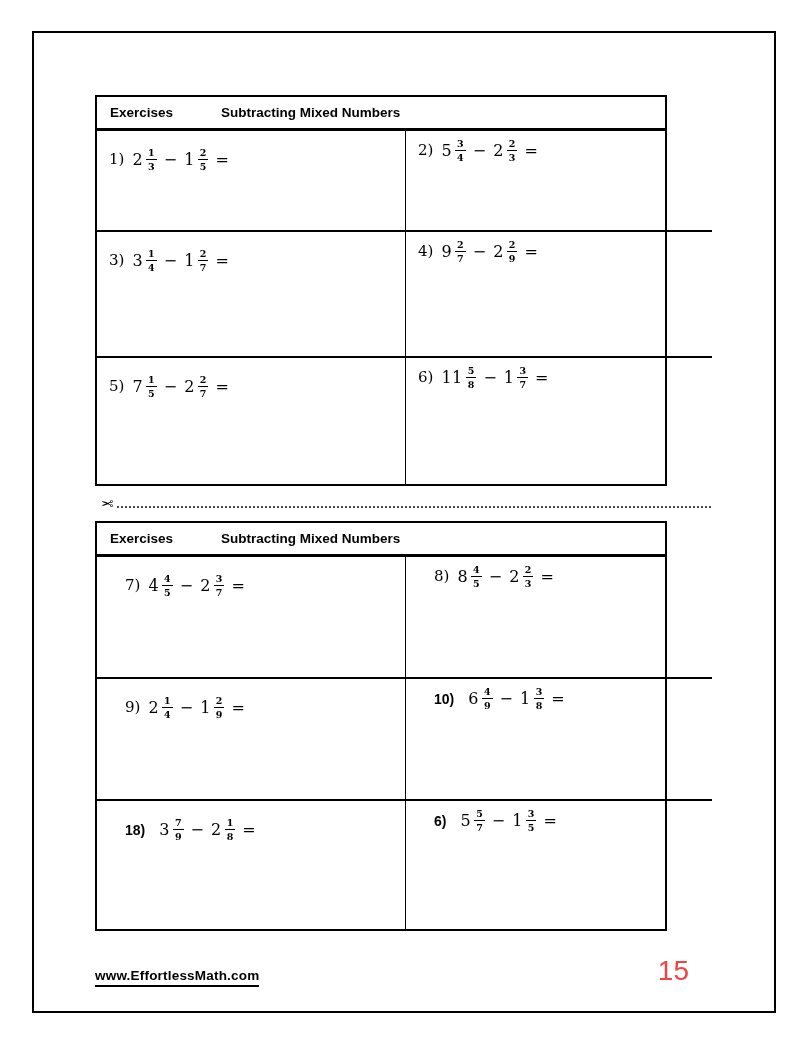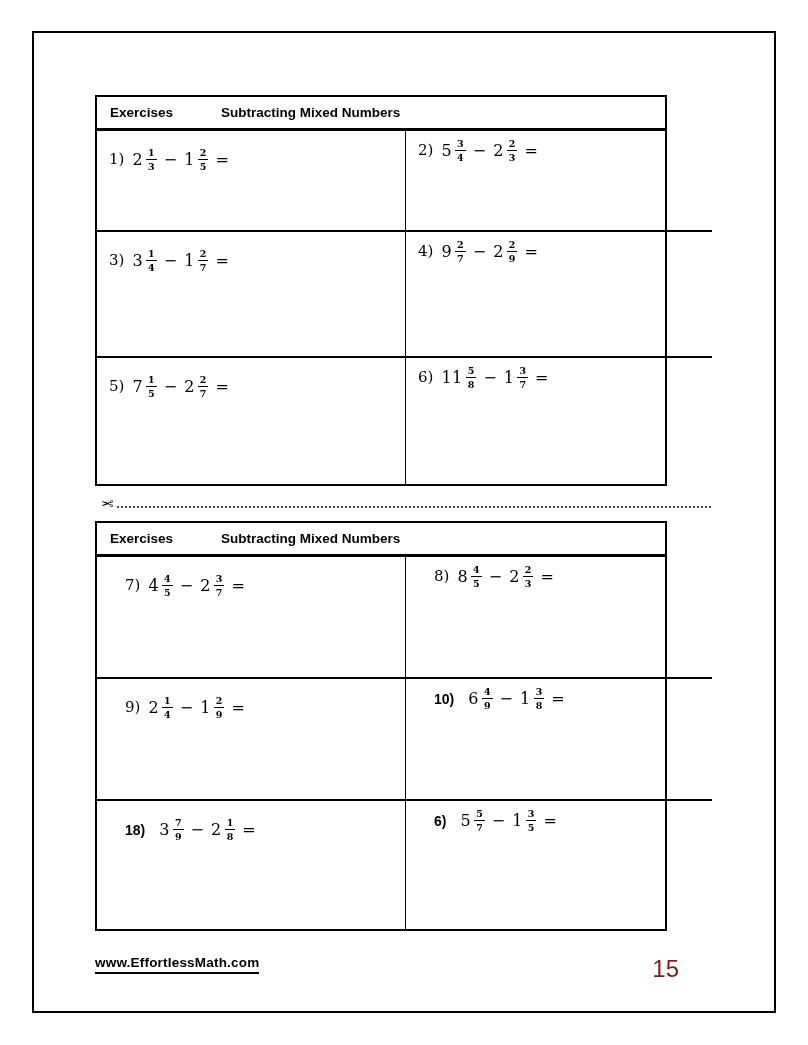--- a/index.html
+++ b/index.html
@@ -105,37 +105,37 @@
     flex: 1;
     height: 0;
     border-bottom: 2px dotted #4a4a4a;
     margin-top: 6px;
   }
 
   
   .footer {
     display: flex;
     justify-content: space-between;
-    align-items: flex-start;
+    align-items: flex-end;
     margin-top: 24px;
     width: 612px;
   }
   .site-link {
     font-weight: 700;
     font-size: 13.5px;
     color: #000;
     border-bottom: 2px solid #000;
     padding-bottom: 2px;
     letter-spacing: 0.2px;
     cursor: pointer;
   }
   .page-number {
-    font-size: 24px;
-    color: #7f1d1d;
-    margin-right: 28px;
+    font-size: 28px;
+    color: #ef4444;
+    margin-right: 18px;
   }
 </style>
 </head>
 <body>
 
 <div class="sheet">
   <div class="content">
 
     <div class="extable">
       <div class="thead">

